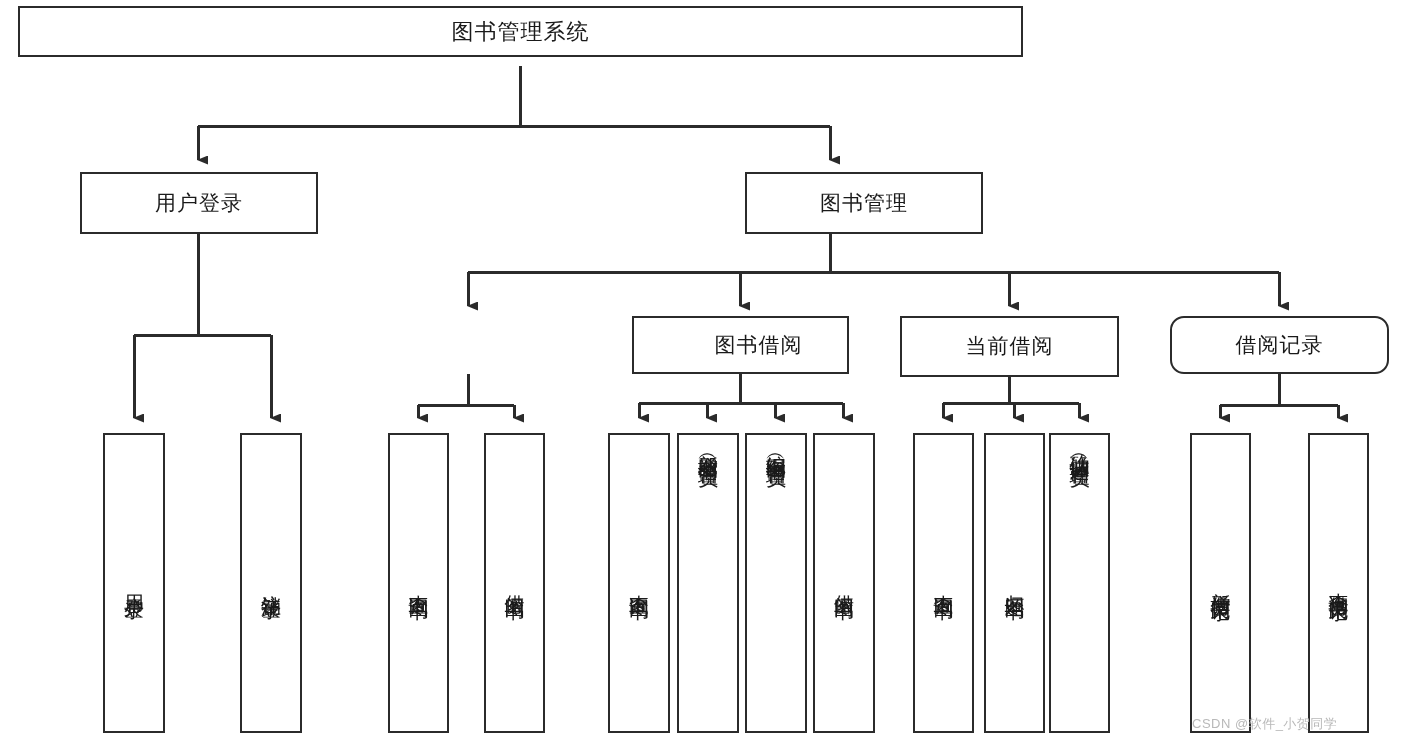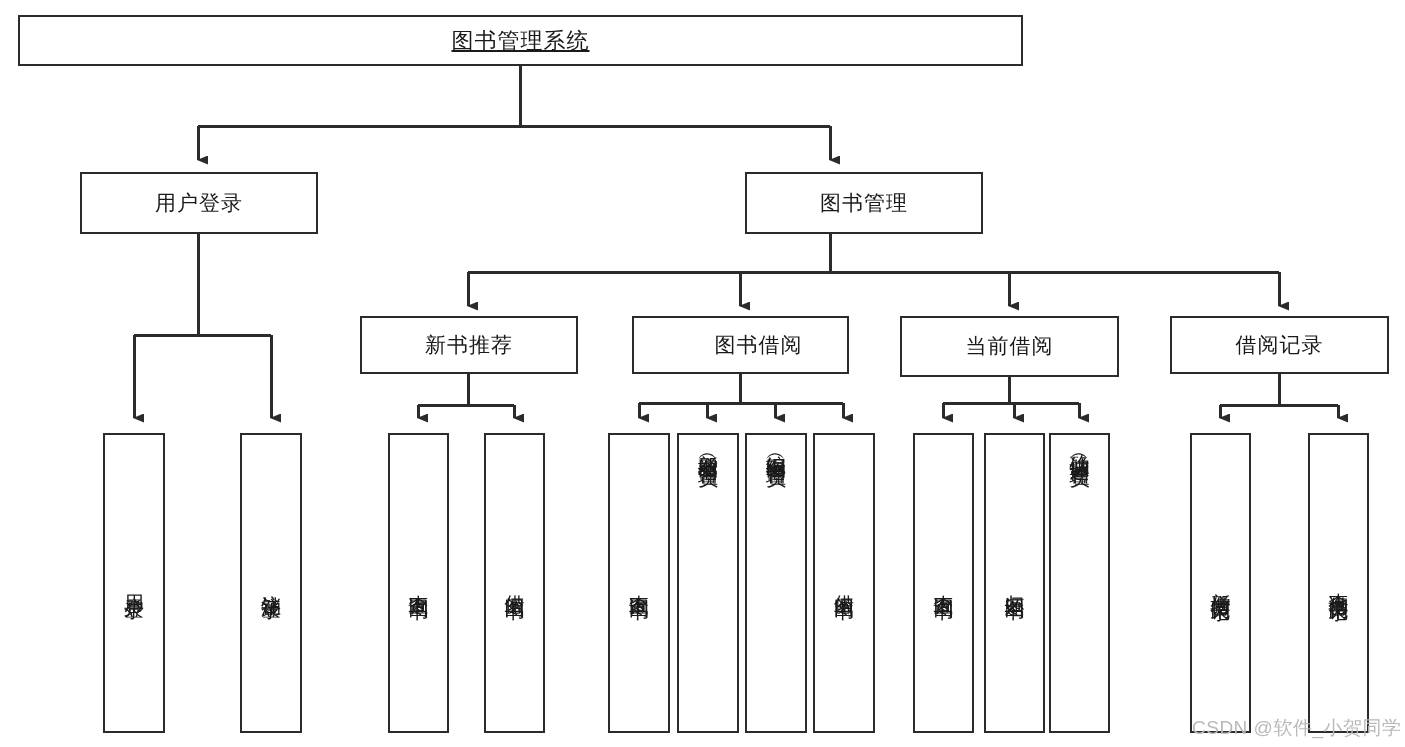--- a/index.html
+++ b/index.html
@@ -64,21 +64,21 @@
     line-height: 1.05;
     letter-spacing: 2px;
     white-space: nowrap;
   }
   .node.leaf.leaf-center {
     align-items: center;
     padding-top: 0;
   }
   .watermark {
     position: absolute;
-    font-size: 19px;
+    font-size: 13px;
     color: #b9b9b9;
     white-space: nowrap;
     z-index: 5;
     letter-spacing: 0.5px;
   }
 </style>
 </head>
 <body>
 
 <div id="diagram-canvas">
@@ -126,45 +126,42 @@
       <path d="M1014,403 L1014,418" marker-end="url(#arrowhead)"></path>
       <path d="M1079,403 L1079,418" marker-end="url(#arrowhead)"></path>
 
       <path d="M1279,374 L1279,405"></path>
       <path d="M1220,405 L1338,405"></path>
       <path d="M1220,405 L1220,418" marker-end="url(#arrowhead)"></path>
       <path d="M1338,405 L1338,418" marker-end="url(#arrowhead)"></path>
     </g>
   </svg>
 
-  <div class="node root horiz" style="left:18px; top:15px; width:1005px; height:51px;text-decoration:underline;">
+  <div class="node root horiz" style="left:18px; top:6px; width:1005px; height:51px;">
     <span class="node-label">图书管理系统</span>
   </div>
 
   <div class="node horiz" style="left:80px; top:172px; width:238px; height:62px;">
     <span class="node-label">用户登录</span>
   </div>
 
   <div class="node horiz" style="left:745px; top:172px; width:238px; height:62px;">
     <span class="node-label">图书管理</span>
   </div>
 
-  <div class="node horiz" style="left:360px; top:316px; width:218px; height:58px;">
-    <span class="node-label">新书推荐</span>
-  </div>
 
   <div class="node horiz" style="left:632px; top:316px; width:217px; height:58px;padding-left:36px;">
     <span class="node-label">图书借阅</span>
   </div>
 
   <div class="node horiz" style="left:900px; top:316px; width:219px; height:61px;">
     <span class="node-label">当前借阅</span>
   </div>
 
-  <div class="node horiz" style="left:1170px; top:316px; width:219px; height:58px;">
+  <div class="node horiz" style="left:1170px; top:316px; width:219px; height:58px;border-radius:14px;">
     <span class="node-label">借阅记录</span>
   </div>
 
   <div class="node leaf leaf-center" style="left:103px; top:433px; width:62px; height:300px;">
     <span class="node-label">用户登录</span>
   </div>
 
   <div class="node leaf leaf-center" style="left:240px; top:433px; width:62px; height:300px;">
     <span class="node-label">注销登录</span>
   </div>

